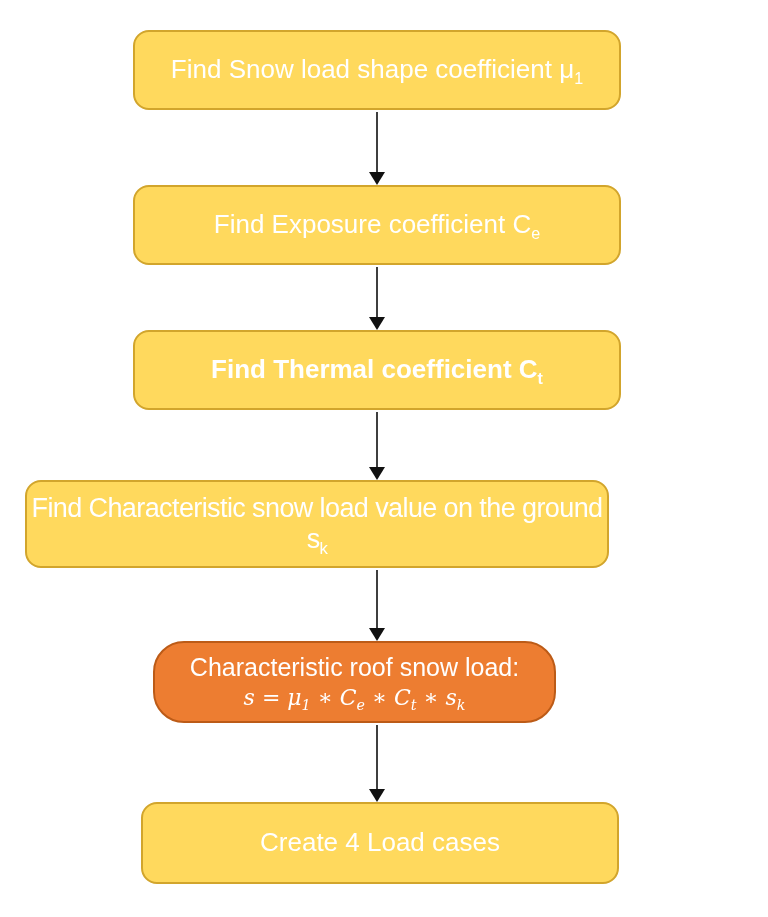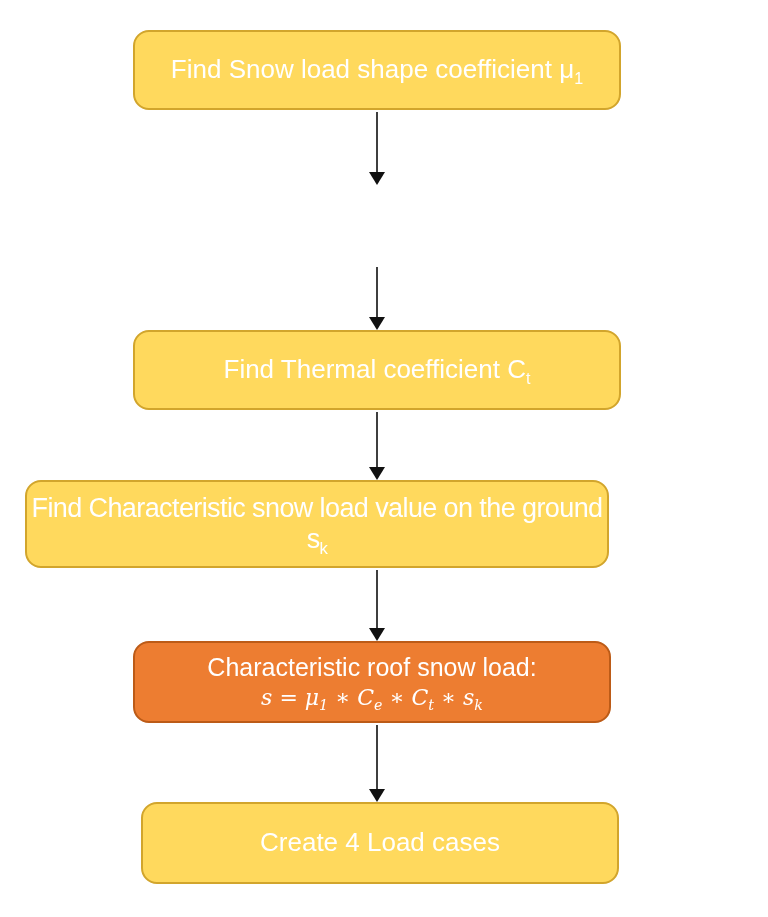--- a/index.html
+++ b/index.html
@@ -86,45 +86,48 @@
 
   <div class="node yellow node-1" style="left:133px; top:30px; width:488px; height:80px;">
     <div class="label"><span>Find Snow load shape coefficient μ</span><sub>1</sub></div>
   </div>
 
   <div class="arrow" style="left:369px; top:112px; height:73px;">
     <div class="stem"></div>
     <div class="head"></div>
   </div>
 
+  <div class="node yellow node-2" style="left:133px; top:185px; width:488px; height:80px;">
+    <div class="label"><span>Find Exposure coefficient C</span><sub>e</sub></div>
+  </div>
 
   <div class="arrow" style="left:369px; top:267px; height:63px;">
     <div class="stem"></div>
     <div class="head"></div>
   </div>
 
-  <div class="node yellow node-3" style="left:133px; top:330px; width:488px; height:80px;">
+  <div class="node yellow node-3" style="left:133px; top:330px; width:488px; height:80px;font-weight:bold;">
     <div class="label"><span>Find Thermal coefficient C</span><sub>t</sub></div>
   </div>
 
   <div class="arrow" style="left:369px; top:412px; height:68px;">
     <div class="stem"></div>
     <div class="head"></div>
   </div>
 
   <div class="node yellow node-4" style="left:25px; top:480px; width:584px; height:88px;">
     <div class="label"><span>Find Characteristic snow load value on the ground s</span><sub>k</sub></div>
   </div>
 
   <div class="arrow" style="left:369px; top:570px; height:71px;">
     <div class="stem"></div>
     <div class="head"></div>
   </div>
 
-  <div class="node orange node-5" style="left:133px; top:641px; width:478px; height:82px;">
+  <div class="node orange node-5" style="left:153px; top:641px; width:403px; height:82px;border-radius:31px;">
     <div class="label label-line1">Characteristic roof snow load:</div>
     <div class="formula"><span>s = μ</span><sub>1</sub><span> ∗ C</span><sub>e</sub><span> ∗ C</span><sub>t</sub><span> ∗ s</span><sub>k</sub></div>
   </div>
 
   <div class="arrow" style="left:369px; top:725px; height:77px;">
     <div class="stem"></div>
     <div class="head"></div>
   </div>
 
   <div class="node yellow node-6" style="left:141px; top:802px; width:478px; height:82px;">

